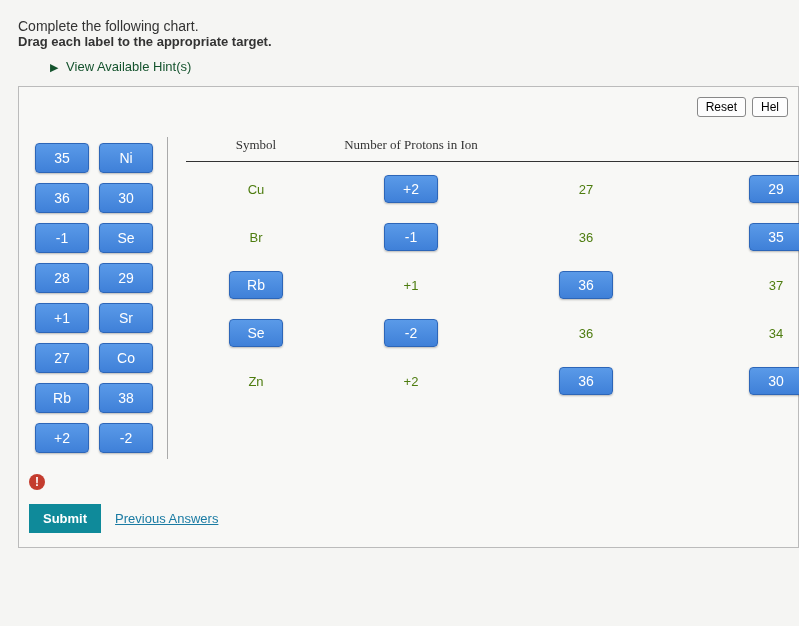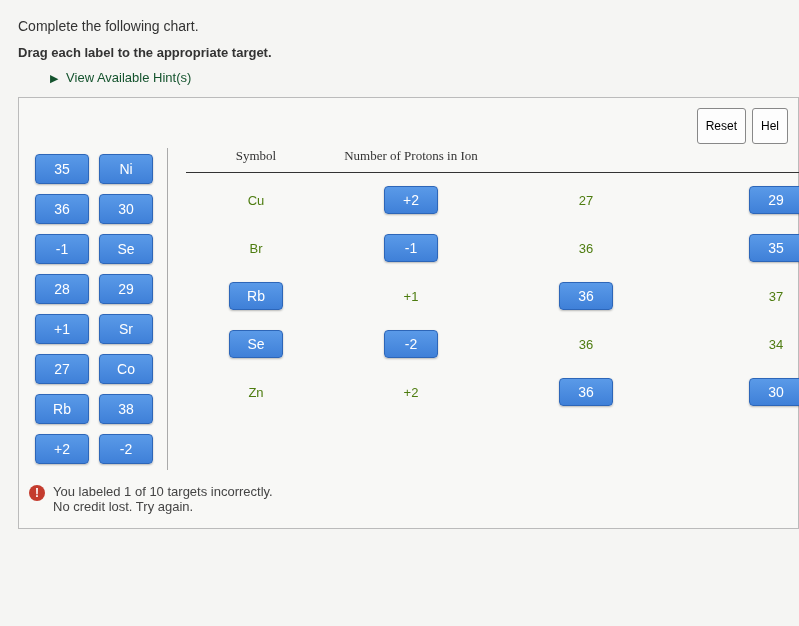--- a/index.html
+++ b/index.html
@@ -1,23 +1,23 @@
 <!DOCTYPE html>
 <html><head>
 <meta charset="utf-8">
 <style>
 * { box-sizing: border-box; margin: 0; padding: 0; }
 body { font-family: Arial, Helvetica, sans-serif; font-size: 14px; color: #333; background: #f5f5f3; padding: 18px 0 18px 18px; width: 799px; }
 .instruction { font-size: 14px; color: #333; }
-.subinstruction { font-size: 13px; font-weight: bold; color: #333; margin-bottom: 10px; margin-top: 11px; }
+.subinstruction { font-size: 13px; font-weight: bold; color: #333; margin-bottom: 10px; }
 .hints { font-size: 13px; color: #14532d; cursor: pointer; margin-bottom: 12px; margin-left: 32px; }
 .hints .tri { display: inline-block; margin-right: 4px; font-size: 11px; }
 .panel { border: 1px solid #bbb; background: #f8f8f6; padding: 10px 10px 14px 10px; position: relative; }
 .toolbar { position: absolute; top: 10px; right: 10px; display: flex; gap: 6px; }
-.tbtn { border: 1px solid #888; background: #fdfdfd; border-radius: 3px; padding: 10px 8px; font-size: 12px; cursor: pointer; }
+.tbtn { border: 1px solid #888; background: #fdfdfd; border-radius: 3px; padding: 2px 8px; font-size: 12px; cursor: pointer; }
 .workarea { display: flex; gap: 18px; margin-top: 40px; }
 .pool { border-right: 1px solid #aaa; padding: 6px 14px 6px 6px; }
 .pool-grid { display: grid; grid-template-columns: repeat(2, 54px); gap: 10px 10px; }
 .chip { width: 54px; height: 30px; background: #4a8ee0; background: linear-gradient(#5a9ae8,#3f80d8); border: 1px solid #2d66b8; border-radius: 4px; color: #fff; font-size: 14px; display: flex; align-items: center; justify-content: center; cursor: grab; box-shadow: 0 1px 2px rgba(0,0,0,.25); }
 .chip.placed { width: 54px; height: 28px; }
 .table-wrap { flex: 1; padding-right: 8px; }
 .thead { display: grid; grid-template-columns: 140px 150px 180px 180px; column-gap: 10px; border-bottom: 1.5px solid #333; padding-bottom: 8px; margin-bottom: 12px; }
 .th { font-family: Georgia, 'Times New Roman', serif; font-size: 13px; text-align: center; }
 .trow { display: grid; grid-template-columns: 140px 150px 180px 180px; column-gap: 10px; align-items: center; margin-bottom: 18px; }
 .cell { display: flex; justify-content: center; align-items: center; min-height: 30px; font-size: 13px; }
@@ -123,19 +123,19 @@
               <div class="chip placed">30</div>
             </div>
           </div>
         </div>
     </div>
 
   </div>
 
   <div class="feedback">
     <div class="excl">!</div>
-    <div>
-      <div>You labeled 1 of 10 targets incorrectly.</div>
-      <div>No credit lost. Try again.</div>
-    </div>
   </div>
 
+  <div class="actions">
+    <button class="submit">Submit</button>
+    <a class="prev">Previous Answers</a>
+  </div>
 </div>
 
 </body></html>

